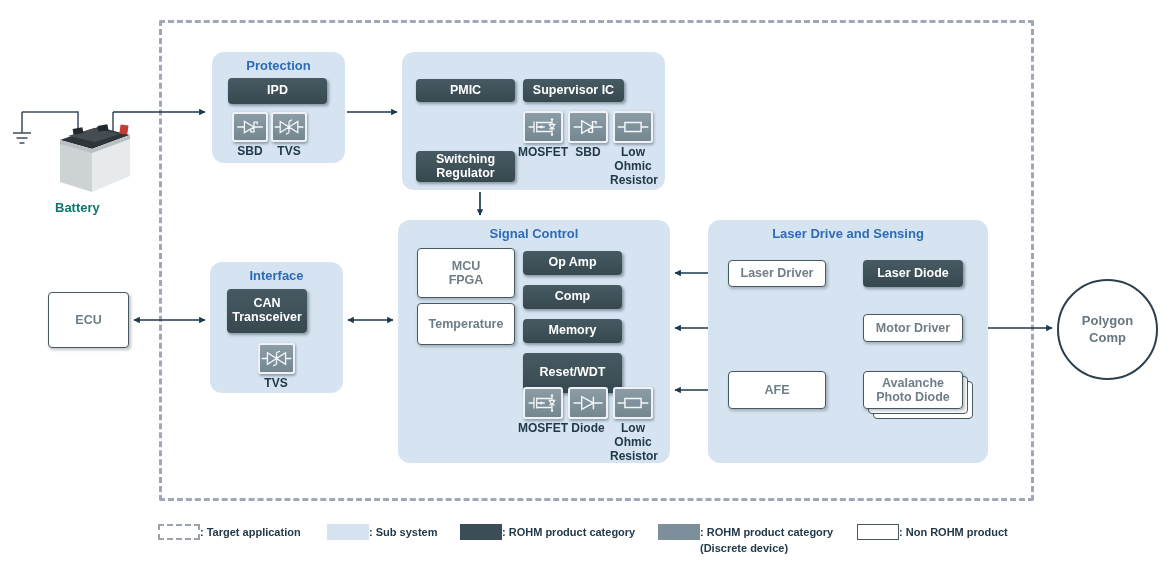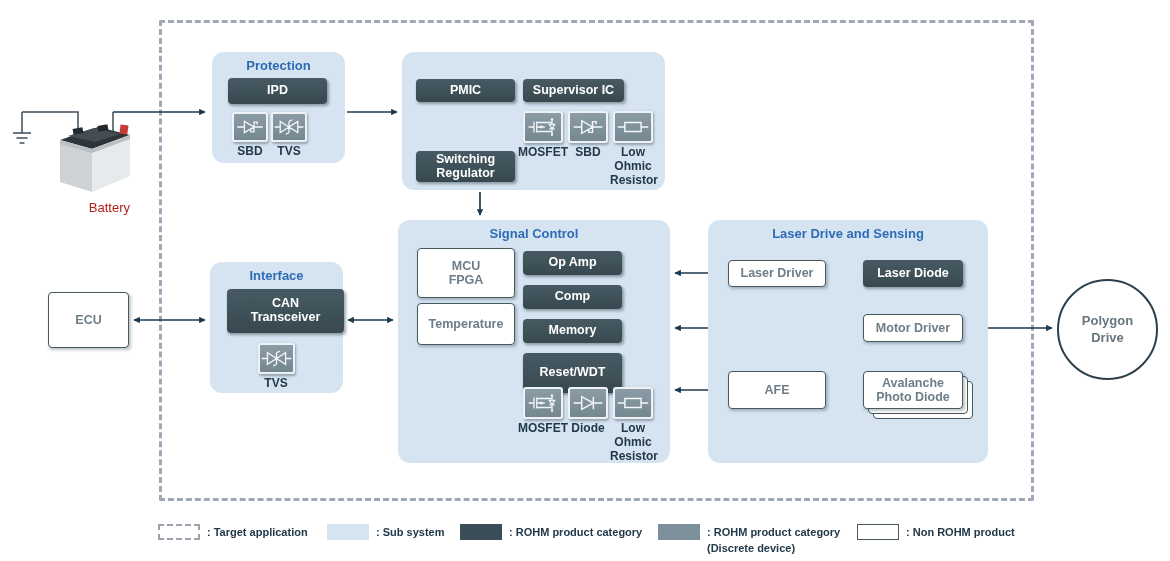--- a/index.html
+++ b/index.html
@@ -52,23 +52,23 @@
   .stack-layer{
     position:absolute;background:#ffffff;border:1.5px solid #47585f;
     border-radius:4px;box-sizing:border-box;
   }
   
   .motor-circle{
     position:absolute;display:flex;align-items:center;justify-content:center;
     background:#ffffff;border:2px solid #2c3f4c;border-radius:50%;
     color:#66767f;font-weight:bold;font-size:13px;line-height:1.25;text-align:center;
   }
-  .ext-label{color:#b91c1c;font-weight:normal;font-size:13px;text-align:right;}
-  
-  .legend-item{position:absolute;display:flex;align-items:flex-start;gap:7px;}
+  .ext-label{color:#0f766e;font-weight:bold;font-size:13px;text-align:left;}
+  
+  .legend-item{position:absolute;display:flex;align-items:flex-start;}
   .legend-swatch{width:42px;height:16px;box-sizing:border-box;flex:0 0 auto;}
   .legend-text{
     color:#22394a;font-weight:bold;font-size:11px;line-height:16px;
     white-space:pre-line;
   }
   .sw-dashed{background:#ffffff;border:2px dashed #9aa2b0;}
   .sw-blue{background:#d6e4f2;}
   .sw-dark{background:#3b4e58;}
   .sw-gray{background:#7d8f9b;}
   .sw-white{background:#ffffff;border:1.5px solid #47585f;}
@@ -193,21 +193,21 @@
     <div class="icon-box" style="left:211px;top:59px;width:40px;height:32px">
       <svg width="38" height="28" viewBox="0 0 40 28">
           <use href="#sym-res"></use>
         </svg>
     </div>
     <div class="icon-label" style="left:208px;top:94px;width:46px">Low Ohmic Resistor</div>
   </div>
 
   <div class="abs subsys" style="left:210px;top:262px;width:133px;height:131px">
     <div class="subsys-title">Interface</div>
-    <div class="dark-box" style="left:17px;top:27px;width:117px;height:44px">
+    <div class="dark-box" style="left:17px;top:27px;width:80px;height:44px">
       <span style="width:80px">CAN Transceiver</span>
     </div>
     <div class="icon-box" style="left:48px;top:81px;width:37px;height:31px">
       <svg width="35" height="27" viewBox="0 0 40 28">
           <use href="#sym-tvs"></use>
         </svg>
     </div>
     <div class="icon-label" style="left:42px;top:115px;width:48px">TVS</div>
   </div>
 
@@ -271,21 +271,21 @@
       <div class="stack-layer" style="left:10px;top:10px;width:100px;height:38px"></div>
       <div class="stack-layer" style="left:5px;top:5px;width:100px;height:38px"></div>
       <div class="white-box" style="left:0;top:0;width:100px;height:38px">
         <span style="width:90px">Avalanche Photo Diode</span>
       </div>
     </div>
   </div>
 
   <div class="motor-circle" style="left:1057px;top:279px;width:97px;height:97px">
     <span class="pre">Polygon
-Drive</span>
+Comp</span>
   </div>
 
   <div>
     <div class="legend-item" style="left:158px;top:524px">
       <span class="legend-swatch sw-dashed"></span>
       <span class="legend-text">: Target application</span>
     </div>
     <div class="legend-item" style="left:327px;top:524px">
       <span class="legend-swatch sw-blue"></span>
       <span class="legend-text">: Sub system</span>

